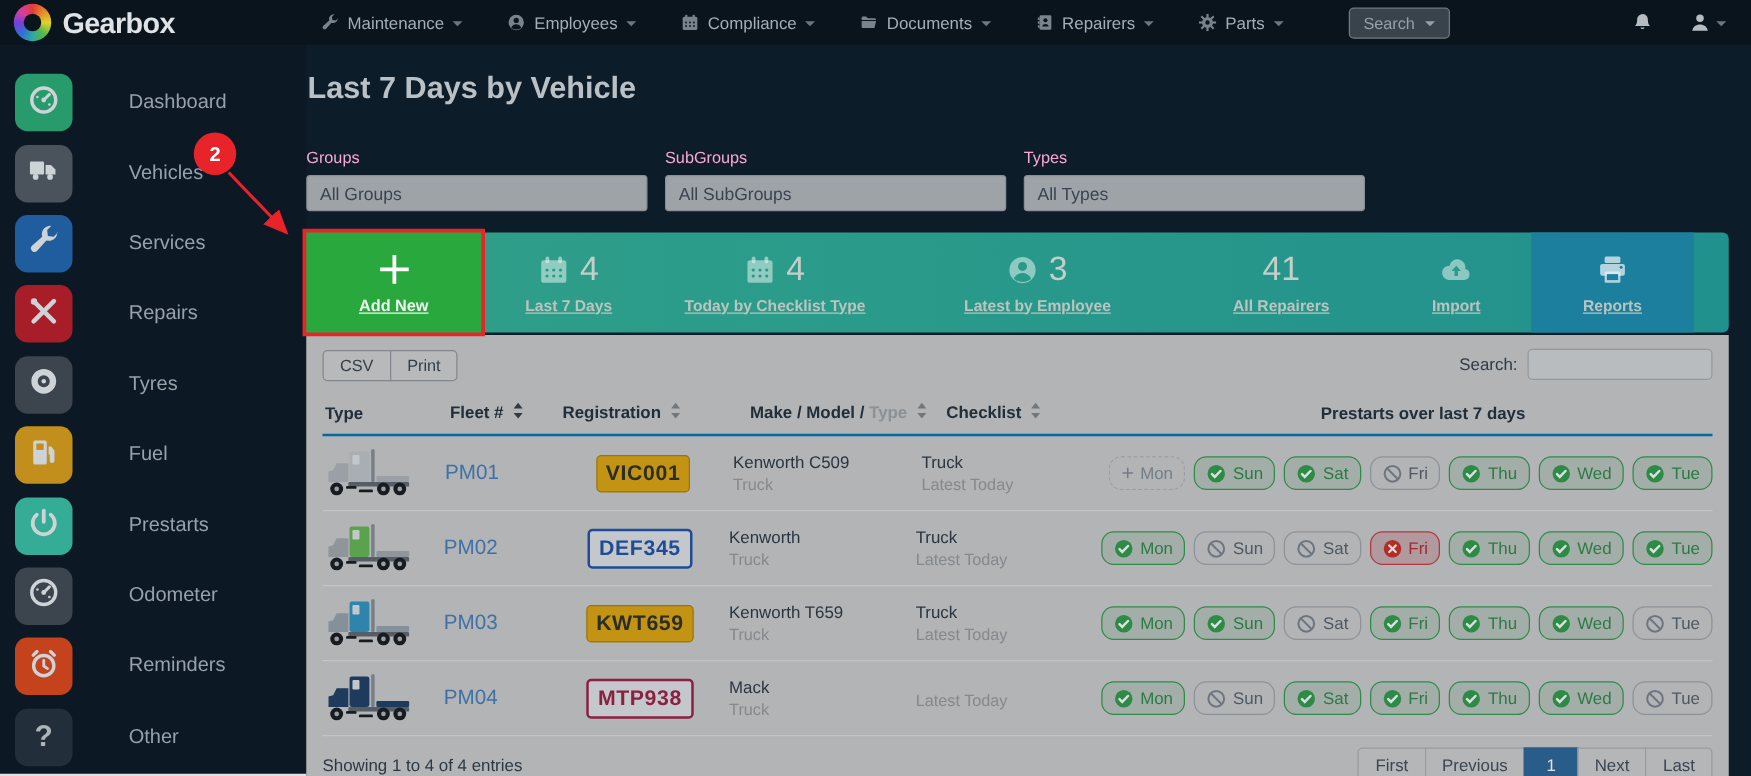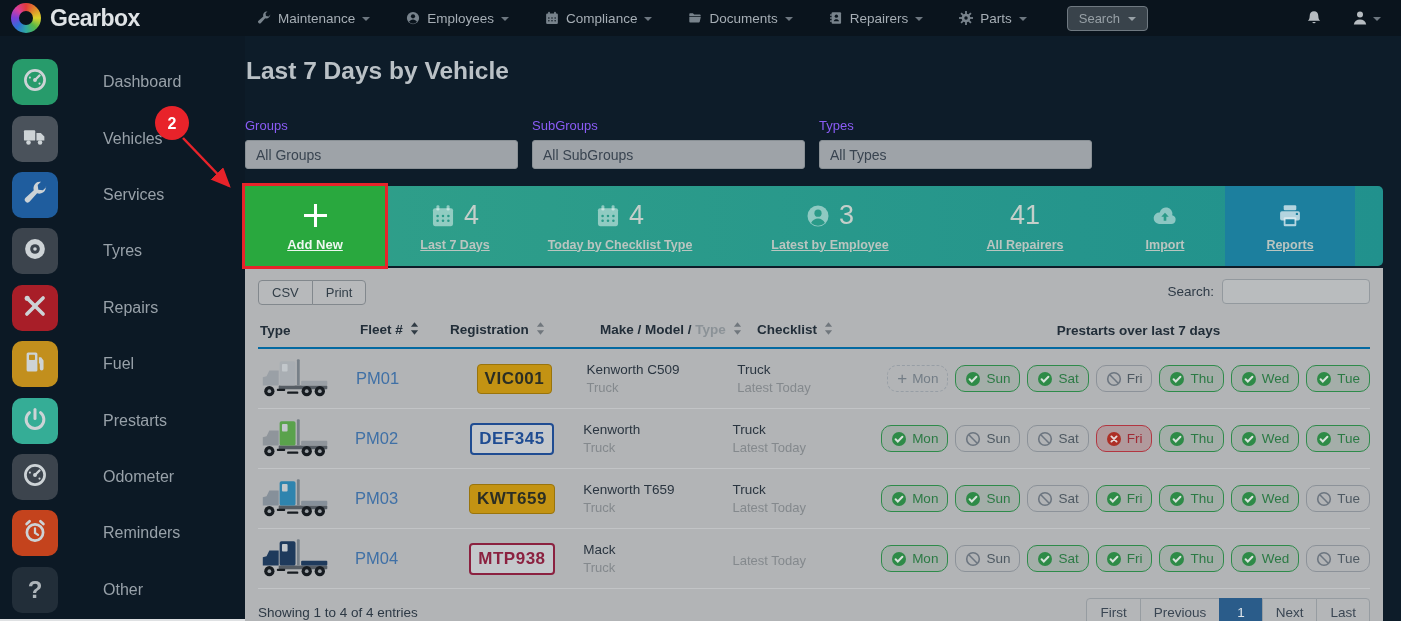--- a/index.html
+++ b/index.html
@@ -12,21 +12,21 @@
   .brand { width:245px; display:flex; align-items:center; gap:9px; padding-left:11px; }
   .logo { width:30px; height:30px; border-radius:50%; position:relative; flex:0 0 auto;
           background:conic-gradient(#e23b3b,#e28a2a,#ded32b,#57b847,#2fa9a0,#2f6fd8,#7a3fd8,#d83f9e,#e23b3b); }
   .logo::after { content:""; position:absolute; inset:8px; border-radius:50%; background:#0a141d; }
   .brand-text { color:#dfe3e6; font-size:23px; font-weight:bold; letter-spacing:-0.5px; }
   .nav-items { display:flex; gap:36px; margin-left:12px; }
   .nav-item { display:flex; align-items:center; gap:7px; color:#a6aeb5; font-size:13.5px; cursor:pointer; white-space:nowrap; }
   .nav-item .ic { display:inline-flex; color:#78838c; }
   .nav-item .ic svg { width:14px; height:14px; }
   .caret { width:0; height:0; border-left:4px solid transparent; border-right:4px solid transparent; border-top:4px solid #6d7780; margin-top:2px; }
-  .nav-search { margin-left:40px; background:#39434b; border:1px solid #6f7981; color:#97a0a6; border-radius:4px;
+  .nav-search { margin-left:52px; background:#39434b; border:1px solid #6f7981; color:#97a0a6; border-radius:4px;
                 padding:4px 11px; font-size:13px; display:flex; align-items:center; gap:8px; cursor:pointer; }
   .nav-search .caret { border-top-color:#97a0a6; }
   .nav-right { margin-left:auto; display:flex; align-items:center; gap:30px; padding-right:20px; }
   .nav-right .ic { color:#b6bcc1; display:inline-flex; cursor:pointer; align-items:center; gap:5px; }
   .nav-right .ic svg { width:16px; height:16px; }
 
   
   .body { display:flex; height:585px; }
   .sidebar { width:245px; background:#0c1925; padding-top:18px; flex:0 0 auto; }
   .side-item { display:flex; align-items:center; height:56.4px; padding-left:12px; gap:15px; cursor:pointer; }
@@ -34,21 +34,21 @@
   .tile svg { width:24px; height:24px; }
   .tile .qmark { font-size:24px; font-weight:bold; color:#aeb5ba; }
   .side-label { color:#98a1a9; font-size:16px;margin-left:30px; }
   .bottom-strip { position:absolute; left:0; bottom:0; width:245px; height:2px; background:#dfe1e3; }
 
   .main { flex:1; position:relative; }
   .title { margin:21px 0 0 1px; font-size:24.5px; color:#bac1c6; font-weight:bold; }
 
   .filters { display:flex; gap:14px; margin-top:33px; }
   .filter { width:273px; }
-  .filter-label { font-size:13px; color:#8b5cf6; margin-bottom:7px; }
+  .filter-label { font-size:13px; color:#f9a8d4; margin-bottom:7px; }
   .filter-input { height:29px; background:#9ea3a8; border:1px solid #899095; border-radius:3px; display:flex;
                   align-items:center; padding-left:10px; font-size:14px; color:#394450; cursor:pointer; }
 
   
   .tabstrip { display:flex; margin-top:17px; width:1138px; height:80px;
               background:linear-gradient(90deg,#30a089 0%,#21918d 100%); border-radius:0 5px 5px 0; }
   .tab { display:flex; flex-direction:column; align-items:center; justify-content:center; gap:7px; cursor:pointer; }
   .tab-top { display:flex; align-items:center; gap:9px; height:30px; }
   .tab-num { font-size:27px; color:#c4cfca; }
   .tab-label { font-size:12.5px; font-weight:bold; color:#bac5c0;text-decoration:underline; }
@@ -258,38 +258,38 @@
         </div>
         <div class="side-item">
     <span class="tile" style="background:#1f5d9e">
             <span class="ic"><svg viewBox="0 0 16 16" fill="currentColor">
                 <path d="M15.2 3.6a4.4 4.4 0 0 1-5.8 4.6l-4.9 5.5a1.9 1.9 0 0 1-2.8-2.6l5.5-4.9A4.4 4.4 0 0 1 12 .5L9.8 2.7l.4 3.1 3.1.4 2.2-2.2z"></path>
               </svg></span>
           </span>
     <span class="side-label">Services</span>
         </div>
         <div class="side-item">
+    <span class="tile" style="background:#a81e28">
+            <span class="ic"><svg viewBox="0 0 16 16">
+                <path d="M2.6 2.6l10.8 10.8" stroke="currentColor" stroke-width="2.4" stroke-linecap="round"></path>
+                <path d="M13.4 2.6L2.6 13.4" stroke="currentColor" stroke-width="2.4" stroke-linecap="round"></path>
+                <circle cx="2.8" cy="2.8" r="1.7" fill="currentColor"></circle>
+              </svg></span>
+          </span>
+    <span class="side-label">Repairs</span>
+        </div>
+        <div class="side-item">
     <span class="tile" style="background:#3c444d">
             <span class="ic"><svg viewBox="0 0 16 16">
                 <circle cx="8" cy="8" r="6.6" fill="currentColor"></circle>
                 <circle cx="8" cy="8" r="3.2" fill="#3c444d"></circle>
                 <circle cx="8" cy="8" r="1.2" fill="currentColor"></circle>
               </svg></span>
           </span>
     <span class="side-label">Tyres</span>
-        </div>
-        <div class="side-item">
-    <span class="tile" style="background:#a81e28">
-            <span class="ic"><svg viewBox="0 0 16 16">
-                <path d="M2.6 2.6l10.8 10.8" stroke="currentColor" stroke-width="2.4" stroke-linecap="round"></path>
-                <path d="M13.4 2.6L2.6 13.4" stroke="currentColor" stroke-width="2.4" stroke-linecap="round"></path>
-                <circle cx="2.8" cy="2.8" r="1.7" fill="currentColor"></circle>
-              </svg></span>
-          </span>
-    <span class="side-label">Repairs</span>
         </div>
         <div class="side-item">
     <span class="tile" style="background:#c28f1d">
             <span class="ic"><svg viewBox="0 0 16 16">
                 <rect x="2.4" y="1.6" width="7.2" height="12.8" rx="1" fill="currentColor"></rect>
                 <rect x="4" y="3.2" width="4" height="3.4" rx="0.5" fill="#c28f1d"></rect>
                 <path d="M10.6 4.8h1.5l1.6 2.2v5.4a1.25 1.25 0 0 1-2.5 0V9h-.6z" fill="currentColor"></path>
               </svg></span>
           </span>
     <span class="side-label">Fuel</span>

